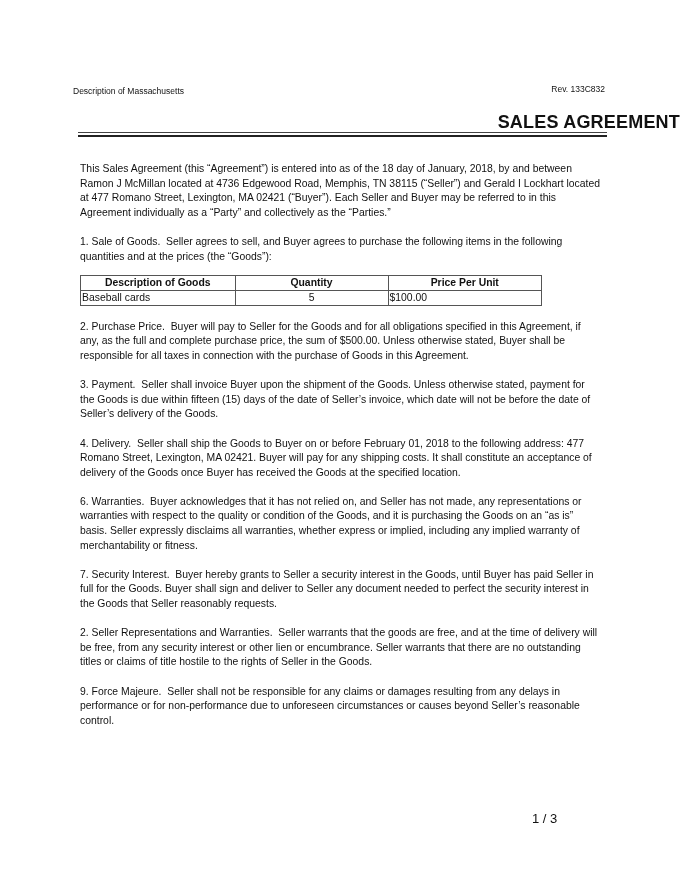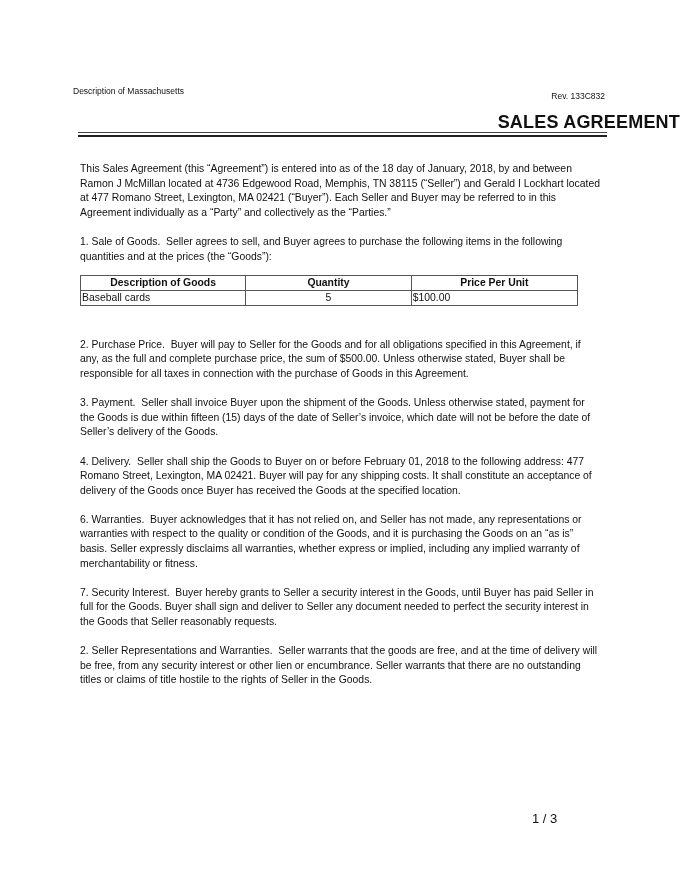--- a/index.html
+++ b/index.html
@@ -1,28 +1,28 @@
 <!DOCTYPE html>
 <html><head>
   <meta charset="utf-8">
   <style>
     html, body { margin: 0; padding: 0; background: #ffffff; }
     body { width: 680px; height: 880px; position: relative; overflow: hidden;
       font-family: "Liberation Sans", sans-serif; color: #111; }
     .hdr-left { position: absolute; left: 73px; top: 86px; font-size: 8.5px; }
-    .hdr-right { position: absolute; right: 75px; top: 84px; font-size: 8.5px; margin-top: 7px; }
+    .hdr-right { position: absolute; right: 75px; top: 84px; font-size: 8.5px; }
     .title { position: absolute; left: 0; width: 680px; top: 112px; text-align: right;
       font-size: 18px; font-weight: bold; letter-spacing: 0.2px; }
     .rule { position: absolute; left: 78px; width: 529px; top: 132px; height: 6px; }
     .rule .r1 { position: absolute; top: 0; left: 0; right: 0; height: 1px; background: #444; }
     .rule .r2 { position: absolute; top: 3px; left: 0; right: 0; height: 2px; background: #222; }
     .body { position: absolute; left: 80px; width: 522px; top: 162px; font-size: 10.4px; line-height: 14.6px; }
     p { margin: 0 0 14.6px 0; }
     b { font-weight: normal; }
-    table { border-collapse: collapse; width: 498px; margin: -4px 0 32px 0; font-size: 10.4px; }
+    table { border-collapse: collapse; width: 462px; margin: -4px 0 14px 0; font-size: 10.4px; }
     th, td { border: 1px solid #555; padding: 0 1px; height: 14px; line-height: 14px; }
     th { font-weight: bold; text-align: center; }
     td.c { text-align: center; }
     td.r { text-align: left; }
     .pager { position: absolute; left: 532px; top: 811px; font-size: 13px; }
   </style>
 </head>
 <body>
 
 <div class="hdr-left">Description of Massachusetts</div>
@@ -57,15 +57,16 @@
     </tr>
   </tbody>
     </table>
 
   <p><b>2.  Purchase Price.</b>&nbsp; <span>Buyer will pay to Seller for the Goods and for all obligations specified in this Agreement, if any, as the full and complete purchase price, the sum of $500.00. Unless otherwise stated, Buyer shall be responsible for all taxes in connection with the purchase of Goods in this Agreement.</span></p>
   <p><b>3.  Payment.</b>&nbsp; <span>Seller shall invoice Buyer upon the shipment of the Goods. Unless otherwise stated, payment for the Goods is due within fifteen (15) days of the date of Seller’s invoice, which date will not be before the date of Seller’s delivery of the Goods.</span></p>
   <p><b>4.  Delivery.</b>&nbsp; <span>Seller shall ship the Goods to Buyer on or before February 01, 2018 to the following address: 477 Romano Street, Lexington, MA 02421. Buyer will pay for any shipping costs. It shall constitute an acceptance of delivery of the Goods once Buyer has received the Goods at the specified location.</span></p>
   <p><b>6.  Warranties.</b>&nbsp; <span>Buyer acknowledges that it has not relied on, and Seller has not made, any representations or warranties with respect to the quality or condition of the Goods, and it is purchasing the Goods on an “as is” basis. Seller expressly disclaims all warranties, whether express or implied, including any implied warranty of merchantability or fitness.</span></p>
   <p><b>7.  Security Interest.</b>&nbsp; <span>Buyer hereby grants to Seller a security interest in the Goods, until Buyer has paid Seller in full for the Goods. Buyer shall sign and deliver to Seller any document needed to perfect the security interest in the Goods that Seller reasonably requests.</span></p>
   <p><b>2.  Seller Representations and Warranties.</b>&nbsp; <span>Seller warrants that the goods are free, and at the time of delivery will be free, from any security interest or other lien or encumbrance. Seller warrants that there are no outstanding titles or claims of title hostile to the rights of Seller in the Goods.</span></p>
+  <p><b>9.  Force Majeure.</b>&nbsp; <span>Seller shall not be responsible for any claims or damages resulting from any delays in performance or for non-performance due to unforeseen circumstances or causes beyond Seller’s reasonable control.</span></p>
 </div>
 
 <div class="pager">1 / 3</div>
 
 </body></html>

